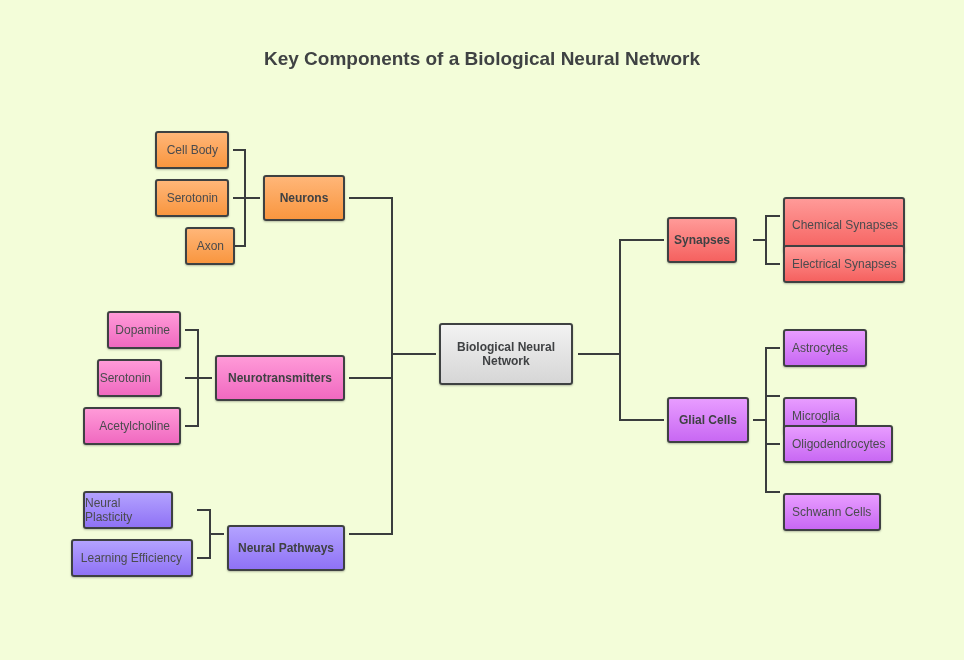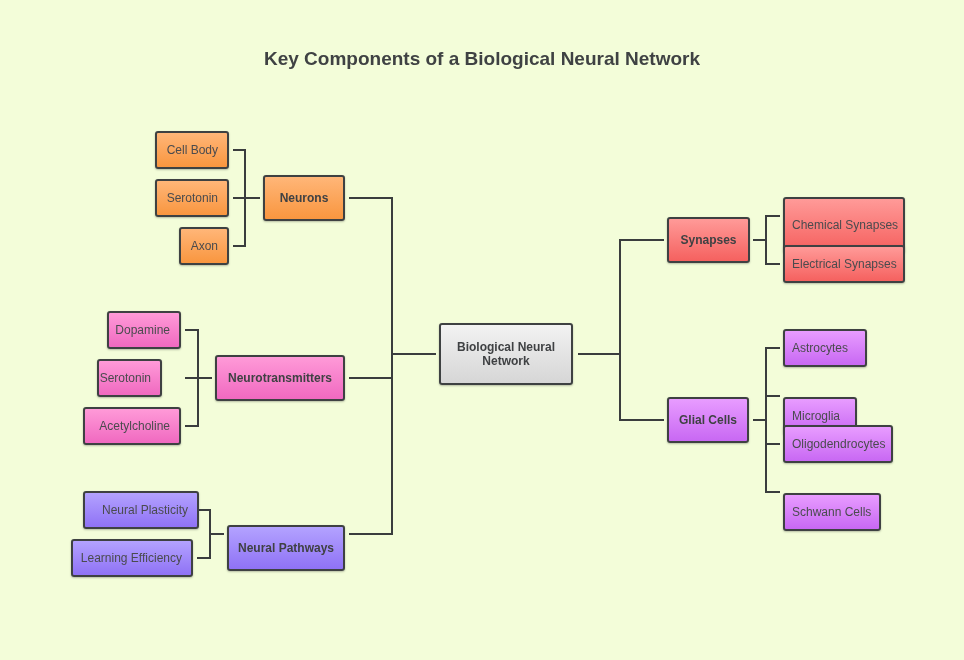--- a/index.html
+++ b/index.html
@@ -57,48 +57,48 @@
 
 <div class="node mid orange" style="left:263px;top:175px;width:82px;height:46px;text-align:center;">
   <span>Neurons</span>
 </div>
 <div class="node orange" style="left:155px;top:131px;width:74px;height:38px;">
   <span>Cell Body</span>
 </div>
 <div class="node orange" style="left:155px;top:179px;width:74px;height:38px;">
   <span>Serotonin</span>
 </div>
-<div class="node orange" style="left:179px;top:227px;width:50px;height:38px;">
+<div class="node orange" style="left:185px;top:227px;width:50px;height:38px;">
   <span>Axon</span>
 </div>
 
 <div class="node mid pink" style="left:215px;top:355px;width:130px;height:46px;">
   <span>Neurotransmitters</span>
 </div>
 <div class="node pink" style="left:107px;top:311px;width:74px;height:38px;">
   <span>Dopamine</span>
 </div>
 <div class="node pink" style="left:97px;top:359px;width:65px;height:38px;">
   <span>Serotonin</span>
 </div>
 <div class="node pink" style="left:83px;top:407px;width:98px;height:38px;">
   <span>Acetylcholine</span>
 </div>
 
 <div class="node mid violet" style="left:227px;top:525px;width:118px;height:46px;">
   <span>Neural Pathways</span>
 </div>
-<div class="node violet" style="left:83px;top:491px;width:116px;height:38px;">
+<div class="node violet" style="left:83px;top:491px;width:90px;height:38px;">
   <span>Neural Plasticity</span>
 </div>
 <div class="node violet" style="left:71px;top:539px;width:122px;height:38px;">
   <span>Learning Efficiency</span>
 </div>
 
-<div class="node mid red" style="left:667px;top:217px;width:83px;height:46px;justify-content:center;">
+<div class="node mid red" style="left:667px;top:217px;width:70px;height:46px;justify-content:center;">
   <span>Synapses</span>
 </div>
 <div class="node leftleaf red" style="left:783px;top:197px;width:122px;height:56px;">
   <span>Chemical Synapses</span>
 </div>
 <div class="node leftleaf red" style="left:783px;top:245px;width:122px;height:38px;text-align:center;">
   <span>Electrical Synapses</span>
 </div>
 
 <div class="node mid purple" style="left:667px;top:397px;width:82px;height:46px;">

